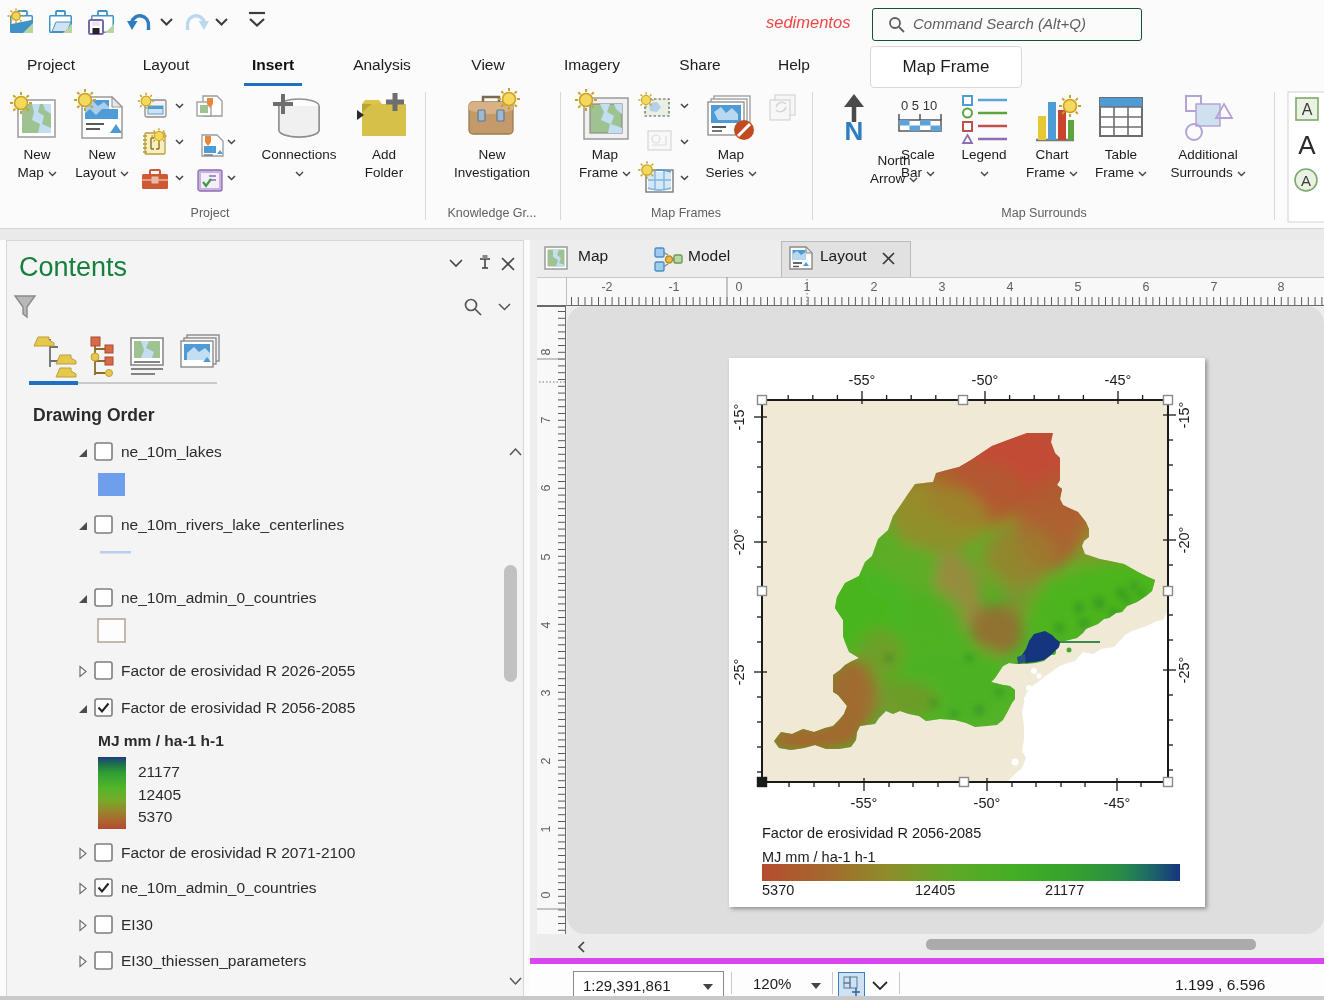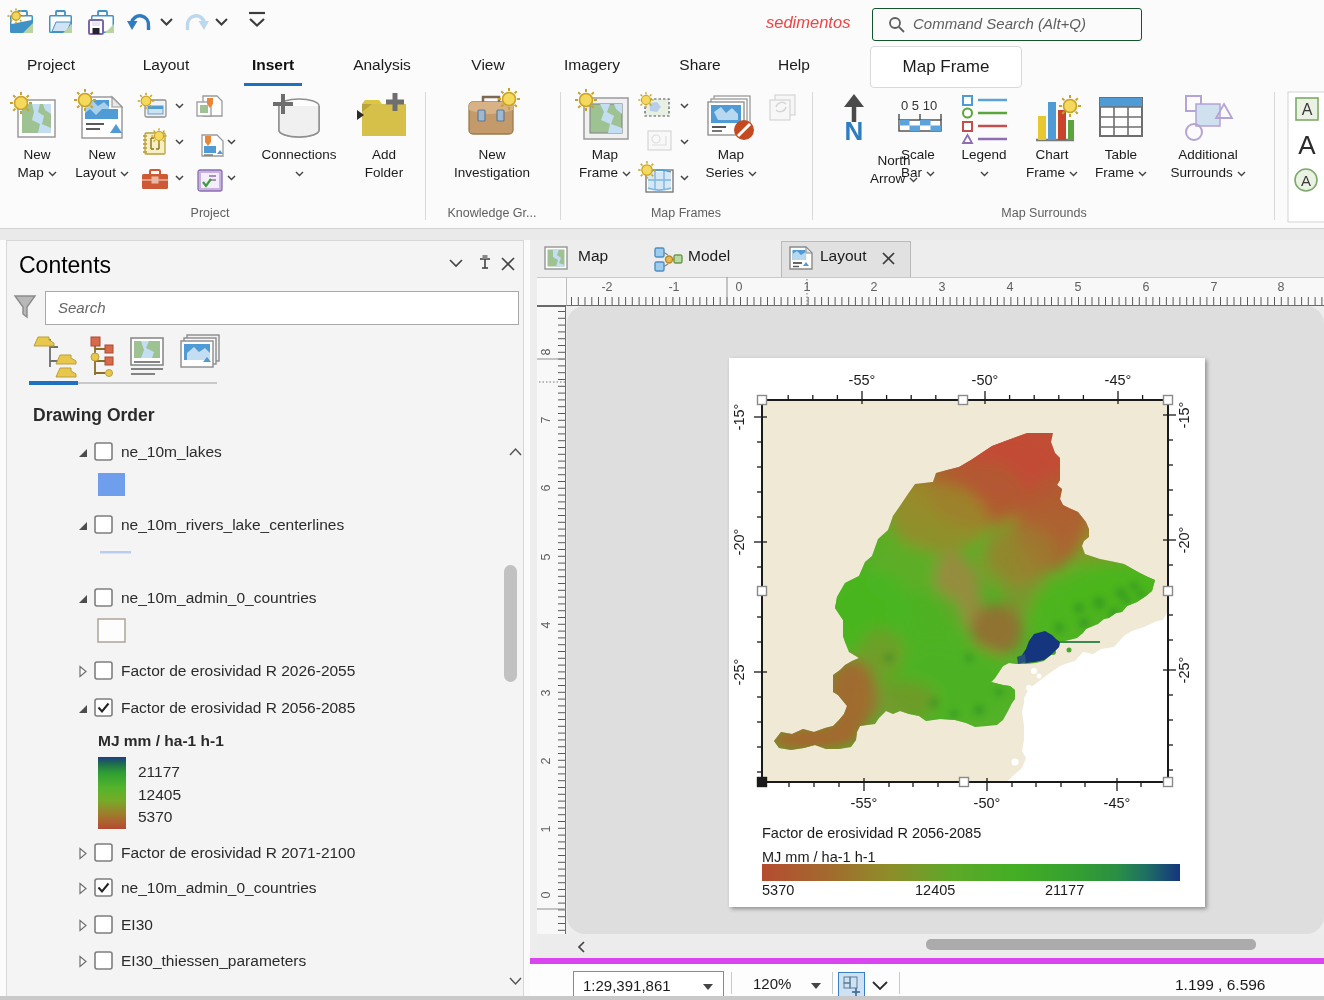--- a/index.html
+++ b/index.html
@@ -14,21 +14,21 @@
 .rtab.active:after { content:""; position:absolute; left:2px; right:2px; bottom:2px; height:3px; background:#1f70c1; }
 #ctxtab { left:870px; top:46px; width:152px; height:42px; background:#fff; border:1px solid #d9d9d9; border-radius:4px; text-align:center; line-height:40px; font-size:17px; color:#1b1b1b; }
 #ribbon { left:0; top:88px; width:1324px; height:141px; background:#fbfbfb; border-bottom:1px solid #d4d4d4; }
 .gsep { position:absolute; top:4px; width:1px; height:128px; background:#d8d8d8; }
 .glabel { position:absolute; top:118px; font-size:12.5px; color:#5f5f5f; text-align:center; white-space:nowrap; }
 .biglabel { position:absolute; font-size:13.5px; color:#1b1b1b; text-align:center; line-height:17.5px; white-space:nowrap; }
 
 #gapstrip { left:0; top:229px; width:1324px; height:11px; background:#eaeaea; }
 
 #contents { left:6px; top:240px; width:518px; height:760px; background:#f4f4f4; border:1px solid #d7d7d7; border-bottom:none; }
-#contents .title { position:absolute; left:24px; top:11px; font-size:23px; color:#000000; }
+#contents .title { position:absolute; left:24px; top:11px; font-size:27px; color:#15803d; }
 #csearch { position:absolute; left:38px; top:50px; width:474px; height:34px; background:#fff; border:1px solid #a9a9a9; }
 #csearch .ph { position:absolute; left:12px; top:7px; font-style:italic; font-size:15px; color:#666; }
 .treerow { position:absolute; left:0; font-size:15.5px; color:#2b2b2b; white-space:nowrap; }
 
 #viewbg { left:530px; top:240px; width:794px; height:760px; background:#ededed; }
 #vtabbar { left:530px; top:240px; width:794px; height:37px; background:#ededed; }
 #vtab-layout { position:absolute; left:251px; top:1px; width:130px; height:36px; background:#e1e1e1; border:1px solid #b9b9b9; border-bottom:none; }
 .vtabtxt { position:absolute; top:7px; font-size:15.5px; color:#1b1b1b; }
 #rulertop { left:567px; top:277px; width:757px; height:29px; background:#f8f8f8; border-bottom:1px solid #6a6a6a; border-top:1px solid #c9c9c9; }
 #rulercorner { left:537px; top:277px; width:30px; height:29px; background:#f8f8f8; border-bottom:1px solid #6a6a6a; border-right:1px solid #bdbdbd; border-top:1px solid #c9c9c9; }
@@ -446,23 +446,20 @@
       <rect x="5" y="3" width="32" height="26" fill="#f7f7f7" stroke="#8a8a8a" stroke-width="1.4"></rect>
       <rect x="2" y="6" width="32" height="26" fill="#fff" stroke="#8a8a8a" stroke-width="1.4"></rect>
       <rect x="5" y="9" width="26" height="16" fill="#4f9bd5"></rect>
       <path d="M8,18 L15,12 L20,17 L26,13 L31,18 L31,25 L8,25 Z" fill="#c3ddf3"></path>
       <path d="M24,27 L28,22 L32,27 Z" fill="#4f9bd5"></path>
     </g>
     <rect x="22" y="140" width="49" height="4" fill="#1f70c1"></rect>
     <rect x="71" y="141" width="139" height="2" fill="#c9c9c9"></rect>
     <text x="26" y="180" font-size="17.5" font-weight="bold" fill="#2b2b2b" font-family="Liberation Sans">Drawing Order</text>
   </svg>
-  <div id="csearch">
-      <span class="ph">Search</span>
-    </div>
   <svg width="518" height="760" style="position:absolute;left:0;top:0;">
     <defs>
       <linearGradient id="vramp" x1="0" y1="0" x2="0" y2="1">
         <stop offset="0" stop-color="#1c3d85"></stop>
           <stop offset="0.09" stop-color="#1e6b4e"></stop>
           <stop offset="0.22" stop-color="#2f9e33"></stop>
           <stop offset="0.42" stop-color="#52b42a"></stop>
           <stop offset="0.6" stop-color="#76ab28"></stop>
           <stop offset="0.78" stop-color="#9c7f2c"></stop>
           <stop offset="0.92" stop-color="#b05c31"></stop>

